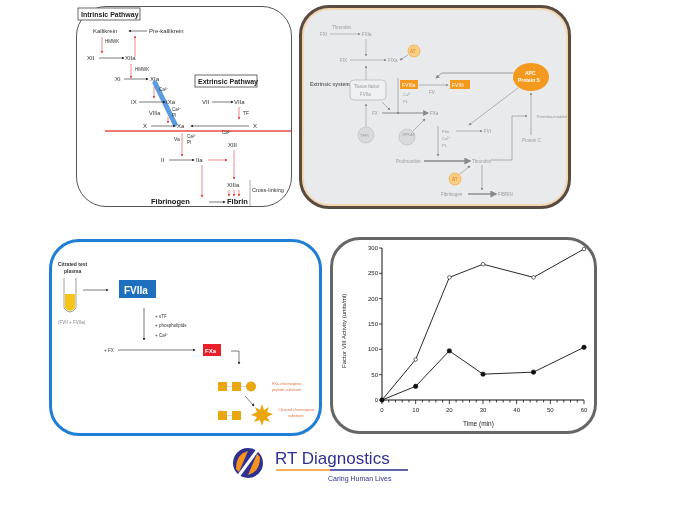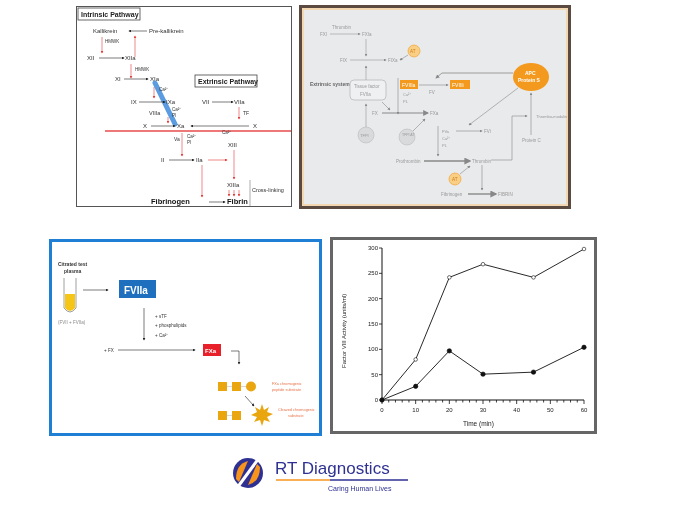--- a/index.html
+++ b/index.html
@@ -1,23 +1,23 @@
 <!DOCTYPE html>
 <html><head>
 <meta charset="utf-8">
 <style>
   html, body { margin:0; padding:0; background:#ffffff; }
   body { width:697px; height:514px; position:relative; overflow:hidden; font-family:"Liberation Sans", sans-serif; }
-  .panel { position:absolute; box-sizing:border-box; }
+  .panel { position:absolute; box-sizing:border-box;border-radius:30px; }
   #p1 { left:76px; top:6px; width:216px; height:201px; border:1px solid #555; background:#fff; }
   #p2 { left:299px; top:5px; width:272px; height:204px; border:3px solid #5a4a40; background:#e9eaec; box-shadow: inset 0 0 0 2px #f2d7b0; }
   #p3 { left:49px; top:239px; width:273px; height:197px; border:3px solid #1f7fd4; background:#fff; }
   #p4 { left:330px; top:237px; width:267px; height:197px; border:3px solid #666; background:#fff; }
   svg text { font-family:"Liberation Sans", sans-serif; }
-  .logo { position:absolute; left:230px; top:452px; width:190px; height:44px; }
+  .logo { position:absolute; left:230px; top:442px; width:190px; height:44px; }
 </style>
 </head>
 <body>
 
 <div class="panel" id="p1">
   <svg width="214" height="199" viewBox="0 0 214 199">
     <defs>
       <marker id="ab" markerWidth="5" markerHeight="5" refX="4" refY="2.5" orient="auto">
           <path d="M0,0 L5,2.5 L0,5z" fill="#222"></path>
         </marker>

